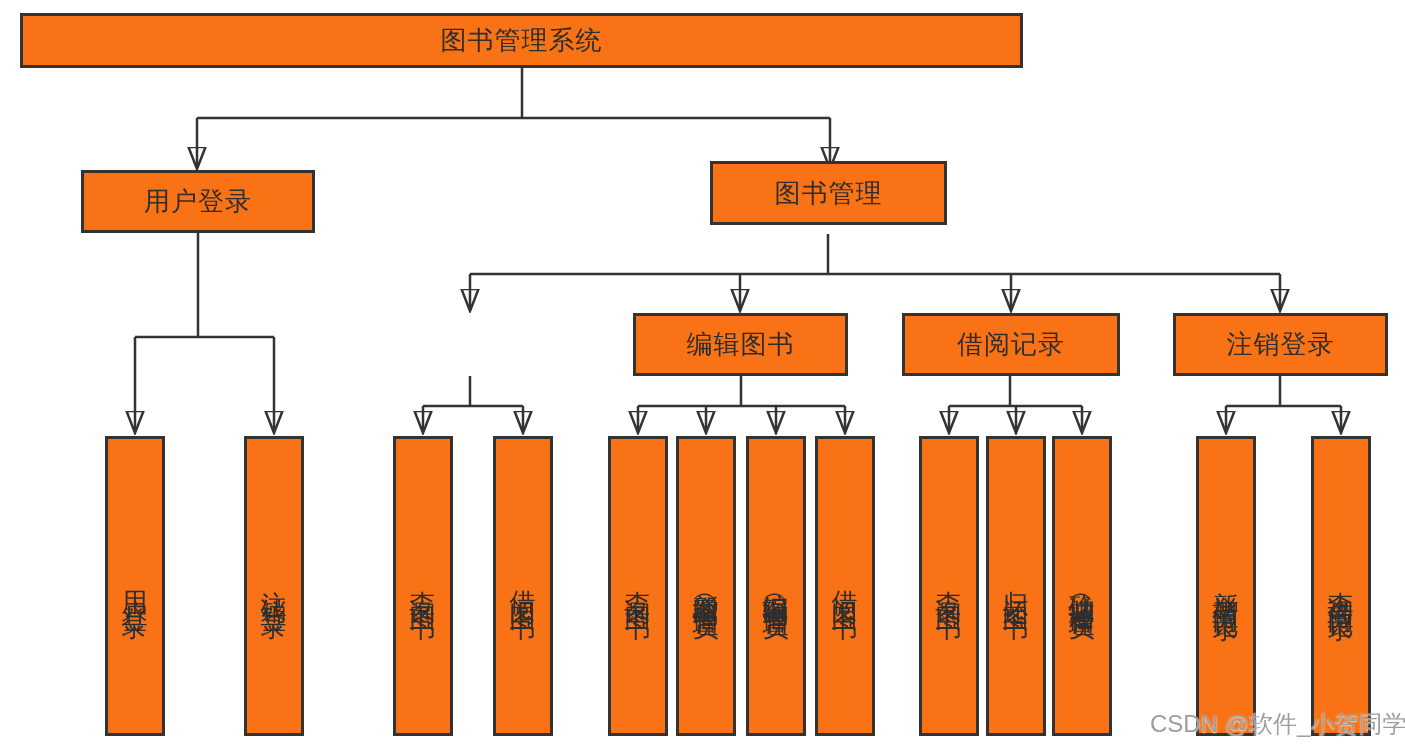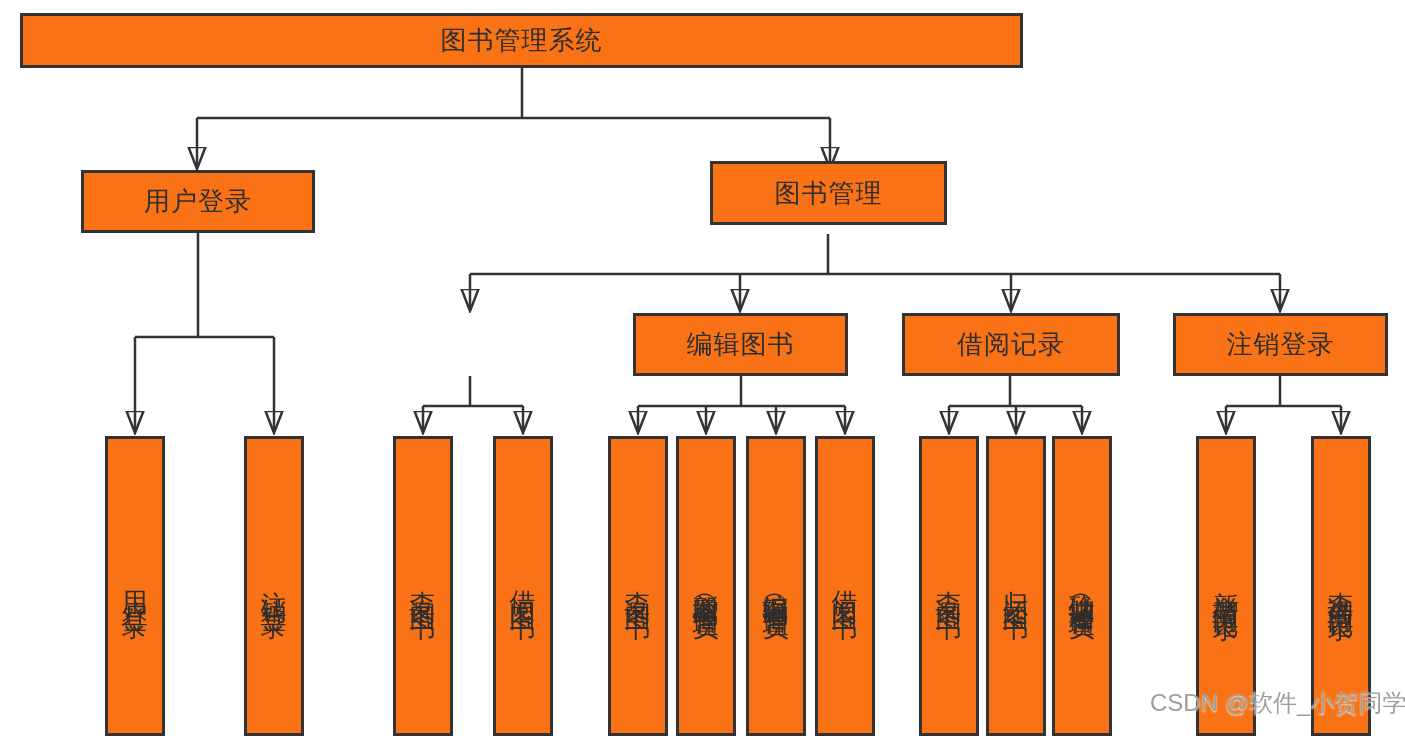--- a/index.html
+++ b/index.html
@@ -14,21 +14,21 @@
   .node {
     position:absolute; box-sizing:border-box;
     border:3px solid var(--line,#333333); background:#f97316;
     display:flex; align-items:center; justify-content:center;
   }
   .node.h .lbl { font-size:26px; letter-spacing:1px; white-space:nowrap; }
   .node.v .lbl { writing-mode:vertical-rl; font-size:26px; letter-spacing:8px; line-height:1; }
   .node.v.v6 .lbl { letter-spacing:5px; }
   .node.v.v9 .lbl { letter-spacing:3px; }
   .watermark {
-    position:absolute; left:1150px; top:687px; z-index:5;
+    position:absolute; left:1150px; top:708px; z-index:5;
     font-size:24px; white-space:nowrap; color:var(--watermark,#9e9e9e);
     text-shadow:0 1px 2px rgba(255,255,255,0.9);
   }
 </style>
 </head>
 <body>
 
 <div class="canvas">
 
   <svg class="edges" width="1405" height="747" viewBox="0 0 1405 747" aria-hidden="true">

